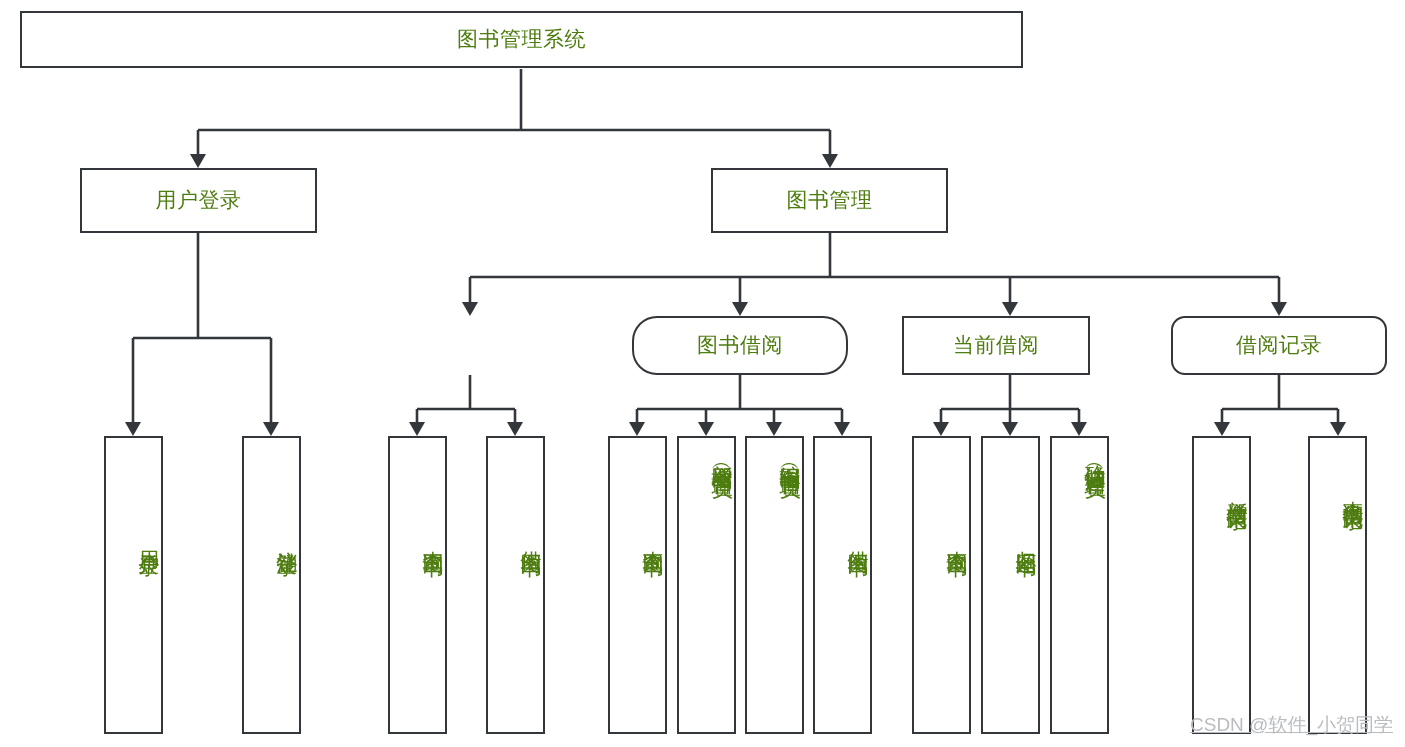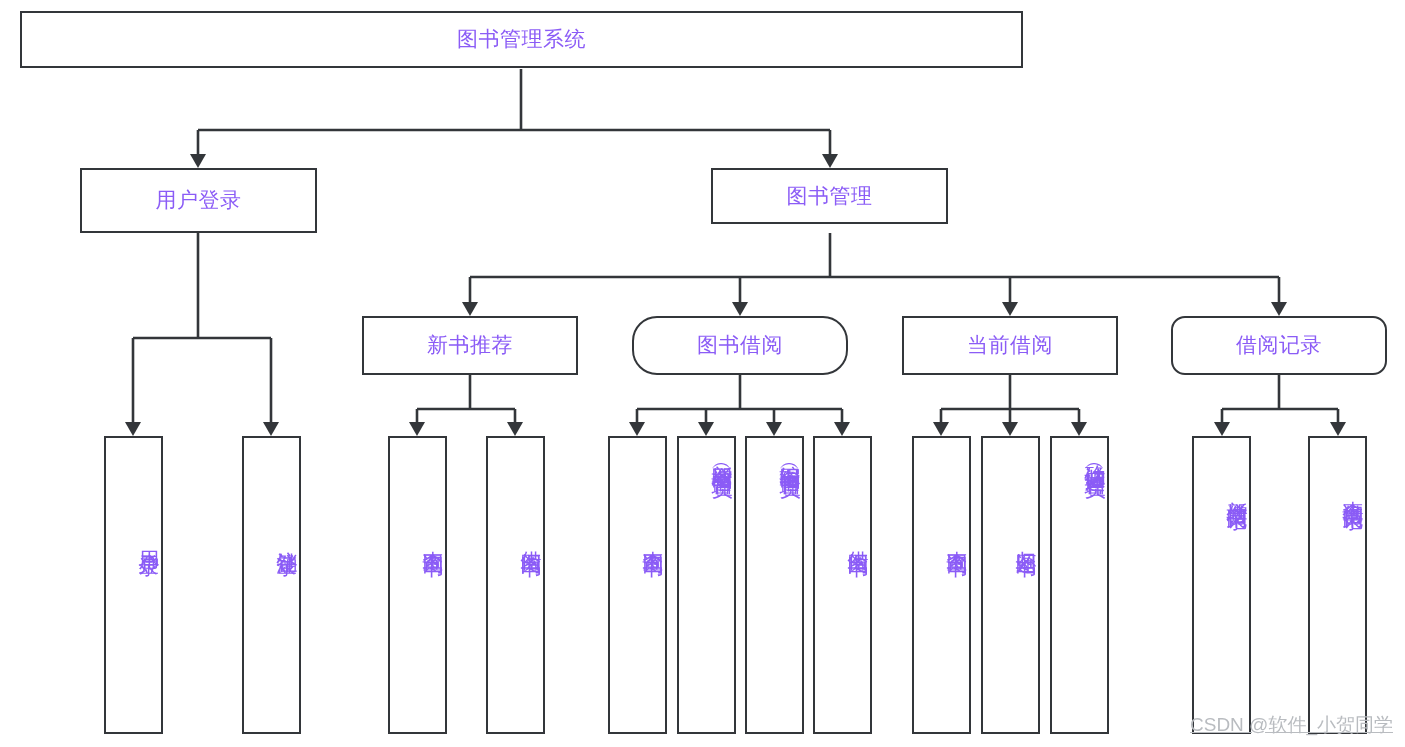--- a/index.html
+++ b/index.html
@@ -18,21 +18,21 @@
     overflow: hidden;
   }
   .node {
     position: absolute;
     box-sizing: border-box;
     border: 2px solid #33363a;
     background: #ffffff;
     display: flex;
     align-items: center;
     justify-content: center;
-    color: #8b5cf6;
+    color: #4d7c0f;
     line-height: 1.18;
     text-align: center;
   }
   .node.horiz {
     font-size: 21px;
     letter-spacing: 0.5px;
   }
   .node.vert {
     writing-mode: vertical-rl;
     text-orientation: upright;
@@ -145,25 +145,24 @@
     <path class="wire" d="M 1222 409 L 1338 409"></path>
     <path class="wire" d="M 1222 409 L 1222 424"></path>
     <polygon class="arrowhead" points="1214,422 1230,422 1222,436"></polygon>
     <path class="wire" d="M 1338 409 L 1338 424"></path>
     <polygon class="arrowhead" points="1330,422 1346,422 1338,436"></polygon>
   </svg>
 
   <div class="node horiz" style="left:20px; top:11px; width:1003px; height:57px;">图书管理系统</div>
 
   <div class="node horiz" style="left:80px; top:168px; width:237px; height:65px;">用户登录</div>
-  <div class="node horiz" style="left:711px; top:168px; width:237px; height:56px;">图书管理</div>
-
-  <div class="node horiz" style="left:362px; top:316px; width:216px; height:59px;">新书推荐</div>
+  <div class="node horiz" style="left:711px; top:168px; width:237px; height:65px;">图书管理</div>
+
   <div class="node horiz" style="left:632px; top:316px; width:216px; height:59px;border-radius:25px;">图书借阅</div>
-  <div class="node horiz" style="left:902px; top:316px; width:216px; height:59px;">当前借阅</div>
+  <div class="node horiz" style="left:902px; top:316px; width:188px; height:59px;">当前借阅</div>
   <div class="node horiz" style="left:1171px; top:316px; width:216px; height:59px;border-radius:14px;">借阅记录</div>
 
   <div class="node vert pad-b" style="left:104px; top:436px; width:59px; height:298px;">
     <span class="vtxt">用户登录</span>
   </div>
   <div class="node vert pad-b" style="left:242px; top:436px; width:59px; height:298px;">
     <span class="vtxt">注销登录</span>
   </div>
 
   <div class="node vert pad-b" style="left:388px; top:436px; width:59px; height:298px;">

